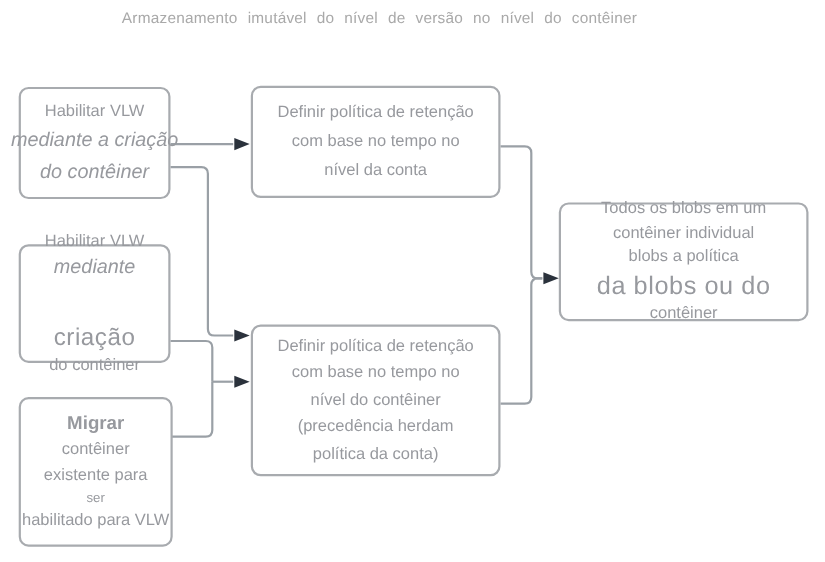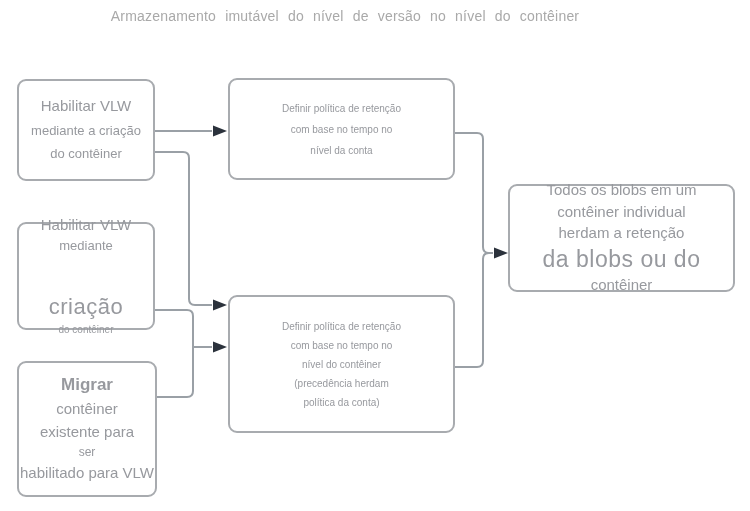--- a/index.html
+++ b/index.html
@@ -17,22 +17,22 @@
   svg.wires path{fill:none;stroke:var(--arrow,#9aa0a6);stroke-width:2;}
   svg.wires polygon{fill:var(--arrowhead,#2b323c);stroke:none;}
   .node{
     position:absolute;box-sizing:border-box;background:#fff;
     border:2px solid var(--border,#a8abaf);border-radius:9px;
     display:flex;flex-direction:column;align-items:center;justify-content:center;
     text-align:center;color:var(--text,#97999e);
   }
   .node .ln{white-space:nowrap;line-height:1.1;}
   .s12{font-size:12px;}
-  .s13{font-size:13px;}
-  .s14{font-size:10px;}
+  .s13{font-size:18px;font-style:italic;}
+  .s14{font-size:15px;}
   .s15{font-size:15px;}
   .s17b{font-size:17px;font-weight:700;}
   .s22{font-size:22px;letter-spacing:.5px;margin-top:37px;}
   .s23{font-size:23px;letter-spacing:.5px;}
   #node-l1{left:17px;top:79px;width:138px;height:102px;row-gap:9px;}
   #node-l2{left:17px;top:222px;width:138px;height:108px;row-gap:5px;}
   #node-l3{left:17px;top:361px;width:140px;height:136px;row-gap:6px;}
   #node-m1{left:228px;top:78px;width:227px;height:102px;row-gap:10px;}
   #node-m2{left:228px;top:295px;width:227px;height:138px;row-gap:8px;}
   #node-r {left:508px;top:184px;width:227px;height:108px;row-gap:5px;}
@@ -94,16 +94,16 @@
   <div class="ln s14">Definir política de retenção</div>
   <div class="ln s14">com base no tempo no</div>
   <div class="ln s14">nível do contêiner</div>
   <div class="ln s14">(precedência herdam</div>
   <div class="ln s14">política da conta)</div>
 </div>
 
 <div class="node" id="node-r">
   <div class="ln s15">Todos os blobs em um</div>
   <div class="ln s15">contêiner individual</div>
-  <div class="ln s15">herdam a retenção</div>
+  <div class="ln s15">blobs a política</div>
   <div class="ln s23">da blobs ou do</div>
   <div class="ln s15">contêiner</div>
 </div>
 
 </body></html>

